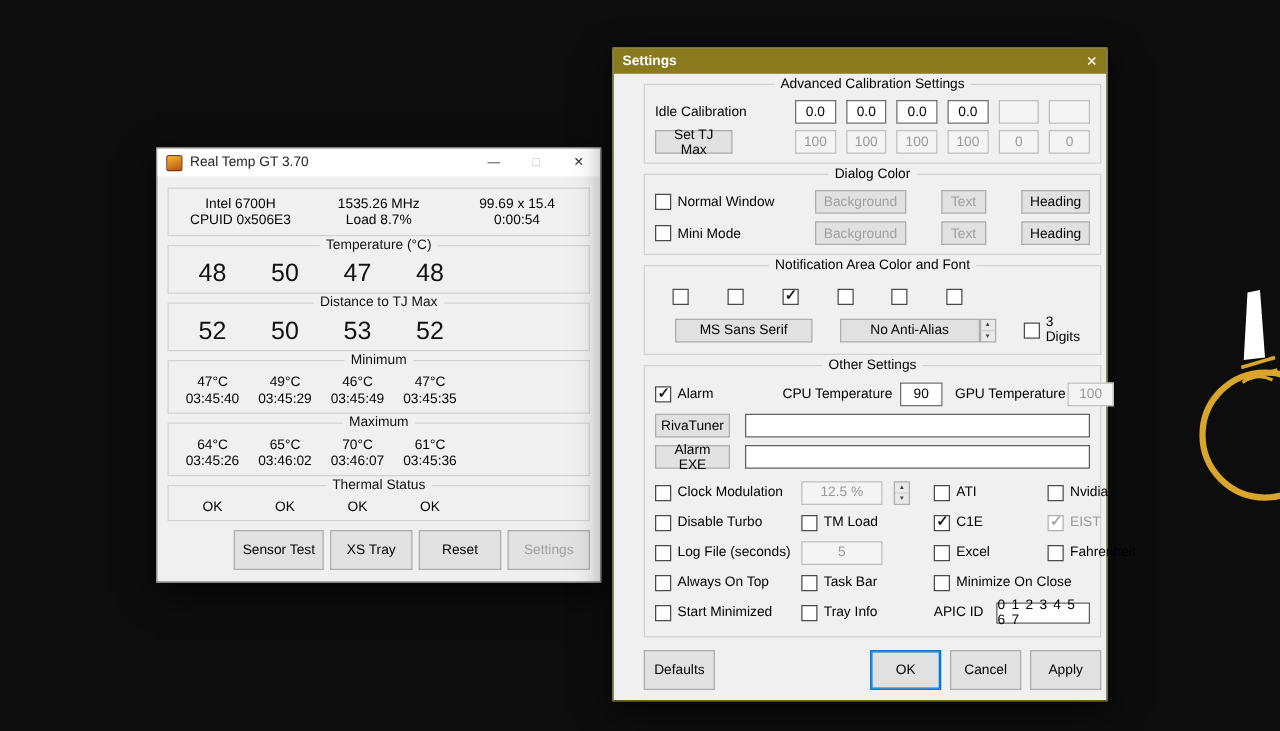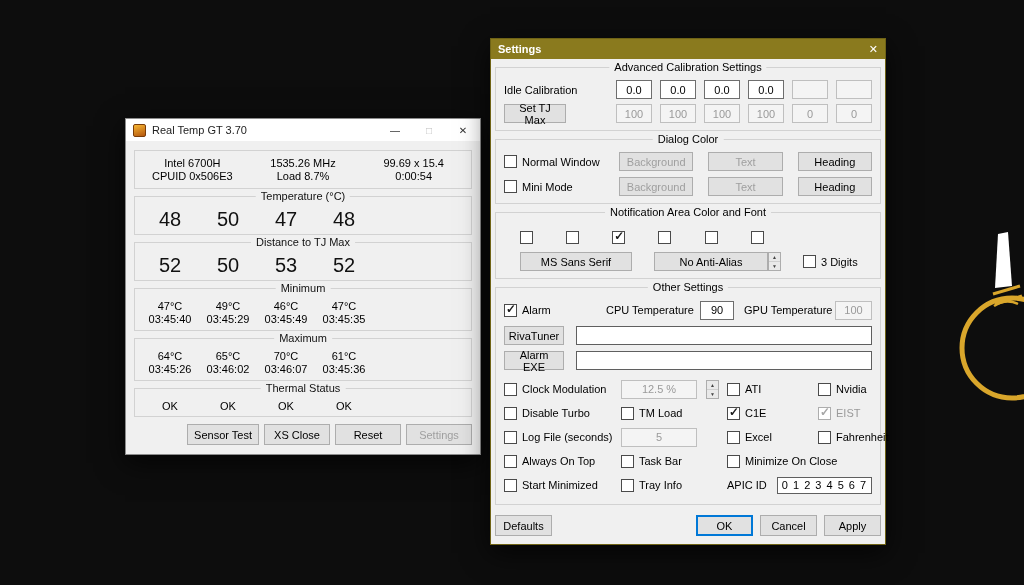--- a/index.html
+++ b/index.html
@@ -33,21 +33,21 @@
   .rt-vals { display:grid; grid-template-columns:repeat(4,58px); justify-items:center;
              padding:11px 0 3px 6px; font-size:20px; color:#111; }
   .rt-mm   { display:grid; grid-template-columns:repeat(4,58px); justify-items:center;
              padding:11px 0 4px 6px; }
   .mm-cell { display:flex; flex-direction:column; align-items:center; line-height:13px; }
   .rt-ok   { display:grid; grid-template-columns:repeat(4,58px); justify-items:center;
              padding:11px 0 4px 6px; }
   .rt-buttons { display:flex; justify-content:flex-end; gap:5px; }
 
   
-  .btn { height:21px; background:#e1e1e1; border:1px solid #adadad; color:#000;
+  .btn { height:32px; background:#e1e1e1; border:1px solid #adadad; color:#000;
          display:inline-flex; align-items:center; justify-content:center;
          font-family:inherit; font-size:11px; padding:0 6px; }
   .btn.w66 { min-width:66px; }
   .btn.sm { height:19px; }
   .btn.dim { color:#9f9f9f; }
   .btn.focused { border-color:#0078d7; box-shadow:inset 0 0 0 1px #0078d7; }
   .field { height:19px; background:#fff; border:1px solid #6e6e6e; color:#000;
            display:inline-flex; align-items:center; justify-content:center; font-size:11px; }
   .field.left { justify-content:flex-start; padding:0 4px; }
   .field.disabled { background:#f4f4f4; border-color:#bfbfbf; color:#9a9a9a; }
@@ -62,30 +62,30 @@
              border:1px solid #adadad; background:#e9e9e9; flex:none; }
   .spinner span { flex:1; display:flex; align-items:center; justify-content:center;
                   font-size:5px; color:#444; }
   .spinner span + span { border-top:1px solid #cfcfcf; }
 
   
   .settings { left:490px; top:38px; width:396px; background:#f0f0f0; border:1px solid #6f6316; }
   .st-titlebar { height:20px; background:#8a7a1e; display:flex; align-items:center; padding:0 7px; }
   .st-title { color:#fff; font-size:11px; font-weight:bold; flex:1; }
   .st-close { color:#fff; font-size:11px; width:18px; text-align:right; }
-  .st-body { padding:8px 4px 8px; display:flex; flex-direction:column; gap:8px; }
+  .st-body { padding:8px 4px 8px; display:flex; flex-direction:column; gap:8px;margin-left:20px; }
   .group { border:1px solid #d2d2d2; position:relative; padding:12px 8px 7px; }
   .gcap { position:absolute; top:-7px; left:50%; transform:translateX(-50%);
           background:#f0f0f0; padding:0 5px; white-space:nowrap; }
 
   .adv-row { display:grid; grid-template-columns:104px repeat(6,1fr); gap:8px; align-items:center; }
   .adv-row + .adv-row { margin-top:5px; }
   .btn.tj { width:62px; justify-self:start; }
 
-  .dlg-row { display:grid; grid-template-columns:100px 1fr 1fr 1fr; column-gap:15px; align-items:center; }
+  .dlg-row { display:grid; grid-template-columns:100px 1fr 1fr 1fr; column-gap:28px; align-items:center; }
   .dlg-row + .dlg-row { margin-top:6px; }
 
   .ntf-btns { display:grid; grid-template-columns:repeat(8,1fr); gap:2px; }
   .ntf-btns .btn { height:19px; padding:0 2px; font-size:10.5px; }
   .ntf-checks { display:grid; grid-template-columns:repeat(8,1fr); gap:2px; margin-top:6px; justify-items:center; }
   .ntf-font { display:flex; align-items:center; margin-top:8px; }
   .fontbtn { width:112px; margin-left:16px; }
   .aabtn { width:114px; margin-left:22px; }
   .digits { margin-left:22px; }
 
@@ -97,21 +97,21 @@
   .f100 { width:37px; flex:none; margin-left:auto; }
   .oth-exec { display:flex; align-items:center; margin-top:6px; }
   .oth-exec .btn { width:60px; flex:none; }
   .oth-exec .field { flex:1; margin-left:12px; border-color:#5f5f5f; }
   .oth-grid { margin-top:7px; }
   .oth-row { display:flex; align-items:center; height:24px; }
   .slot1 { width:117px; flex:none; display:flex; align-items:center; }
   .slot2 { width:106px; flex:none; display:flex; align-items:center; }
   .slot3 { width:91px; flex:none; display:flex; align-items:flex-end; white-space:nowrap; }
   .slot4 { flex:1; display:flex; align-items:center; }
-  .f52 { width:76px; flex:none; }
+  .f52 { width:65px; flex:none; }
   .sp-gap { margin-left:9px; }
   .apic-lbl { width:50px; flex:none; }
   .apic-field { flex:1; height:17px; border-color:#5f5f5f; letter-spacing:1px; }
 
   .st-footer { display:flex; margin-top:2px; }
   .st-footer .btn { width:57px; }
   .footer-spacer { flex:1; }
   .st-footer .btn + .btn { margin-left:7px; }
 </style>
 </head>
@@ -215,21 +215,21 @@
       <div class="rt-ok">
         <span>OK</span>
         <span>OK</span>
         <span>OK</span>
         <span>OK</span>
       </div>
     </div>
 
     <div class="rt-buttons">
       <button class="btn w66">Sensor Test</button>
-      <button class="btn w66">XS Close</button>
+      <button class="btn w66">XS Tray</button>
       <button class="btn w66">Reset</button>
       <button class="btn w66 dim">Settings</button>
     </div>
 
   </div>
 </div>
 
 <div class="window settings">
   <div class="st-titlebar">
     <span class="st-title">Settings</span>

